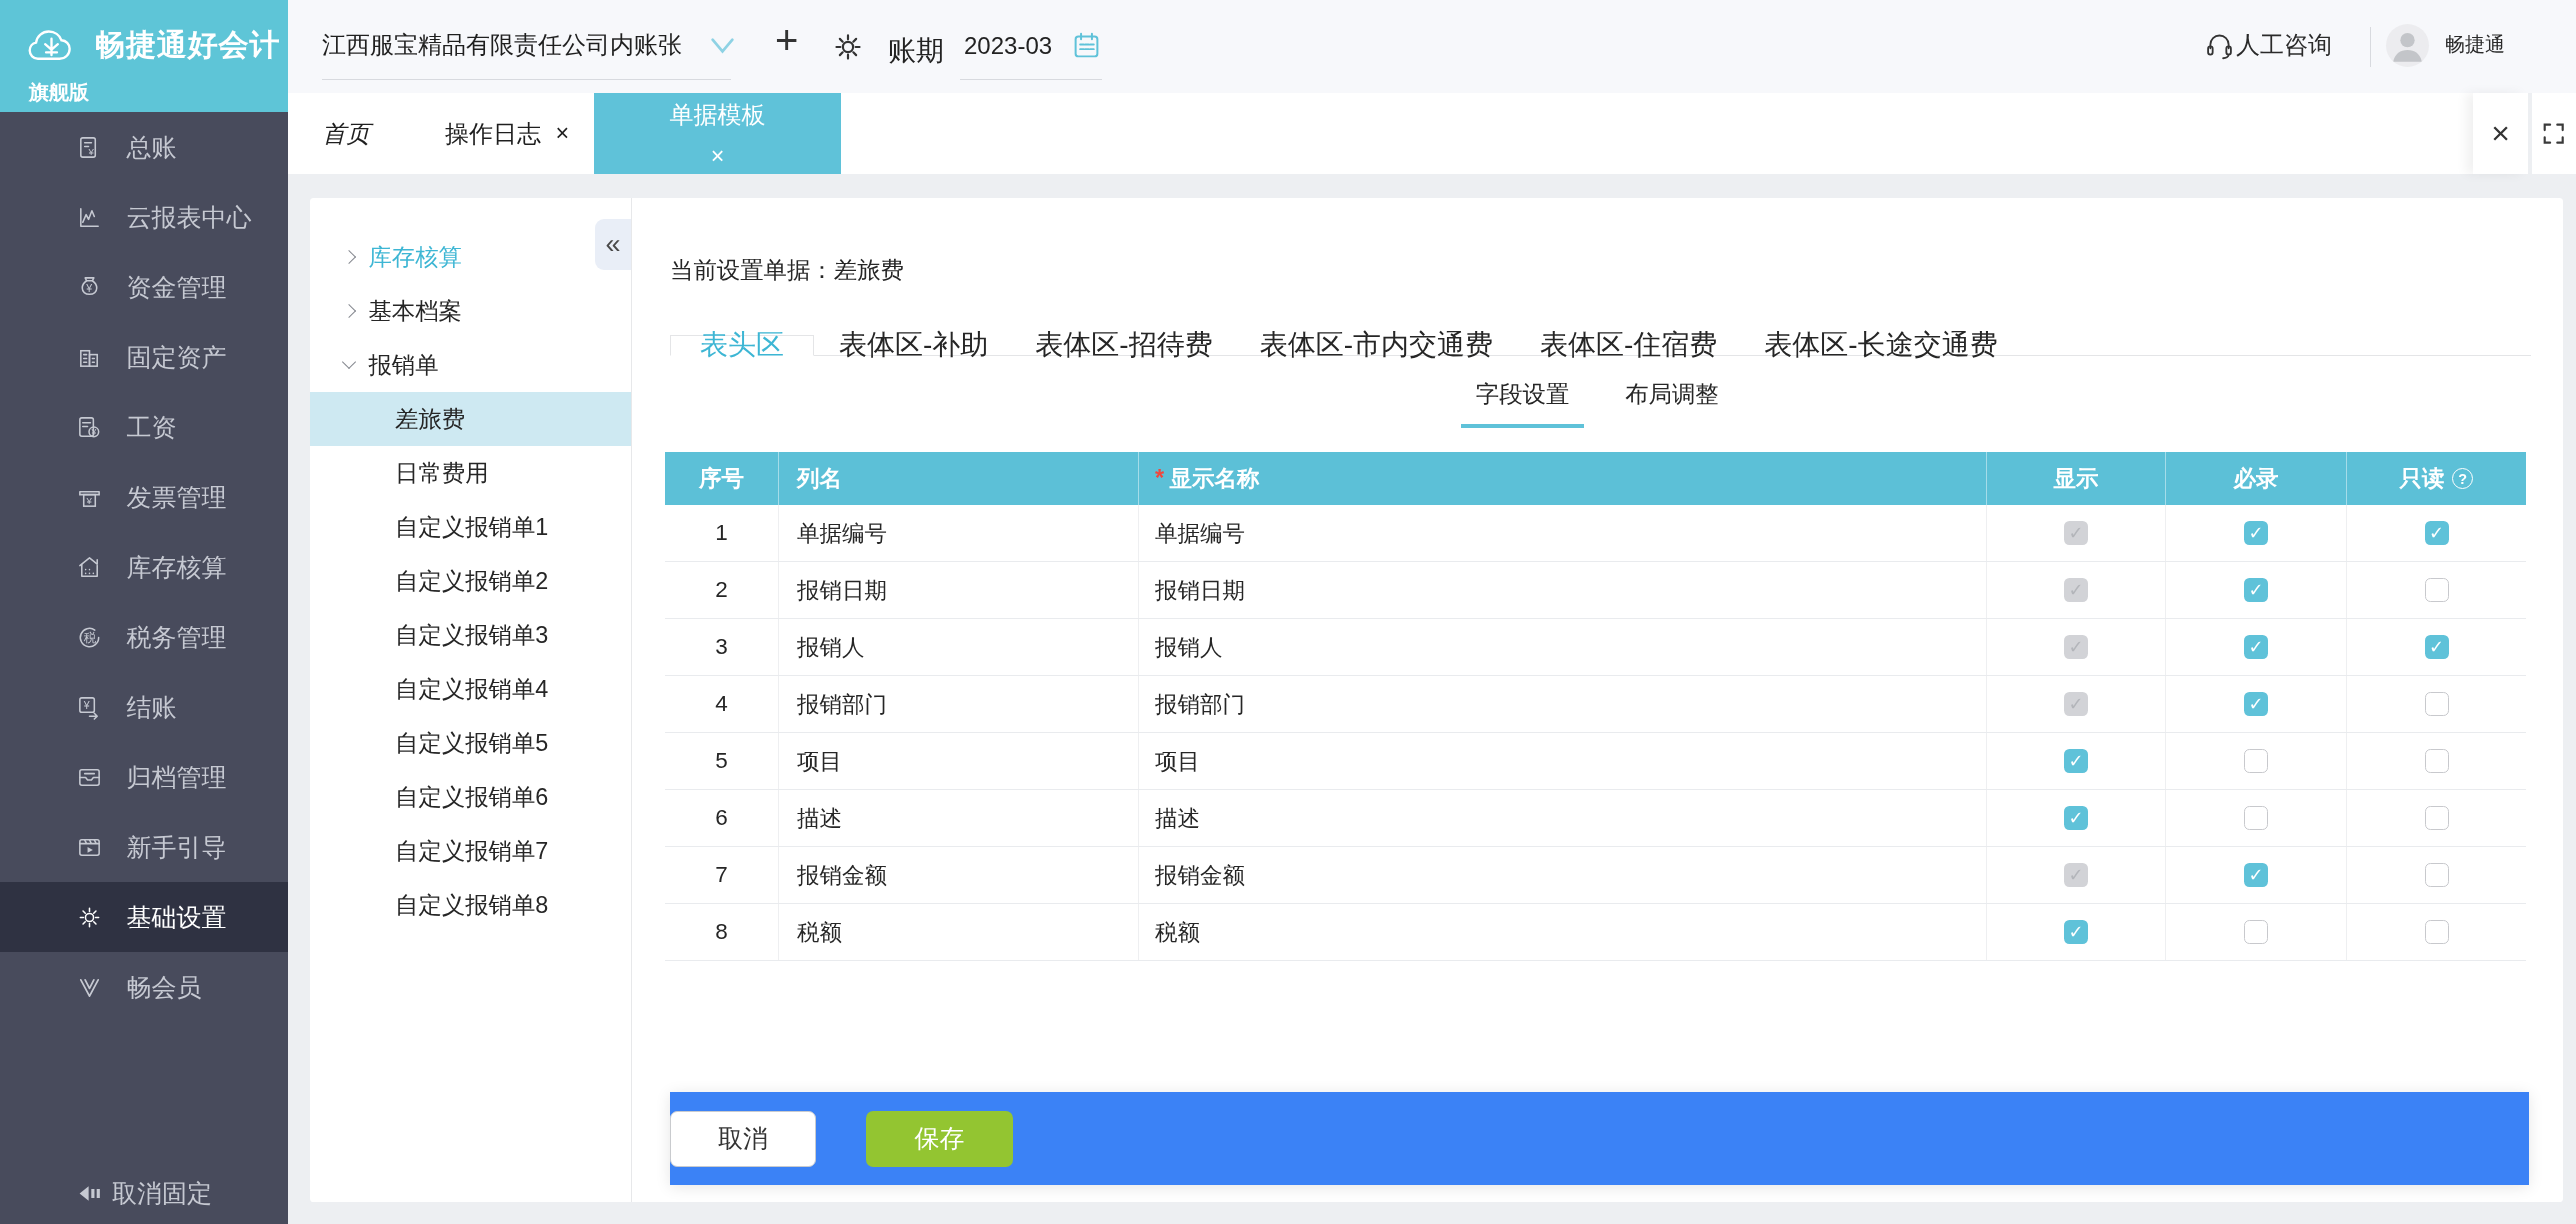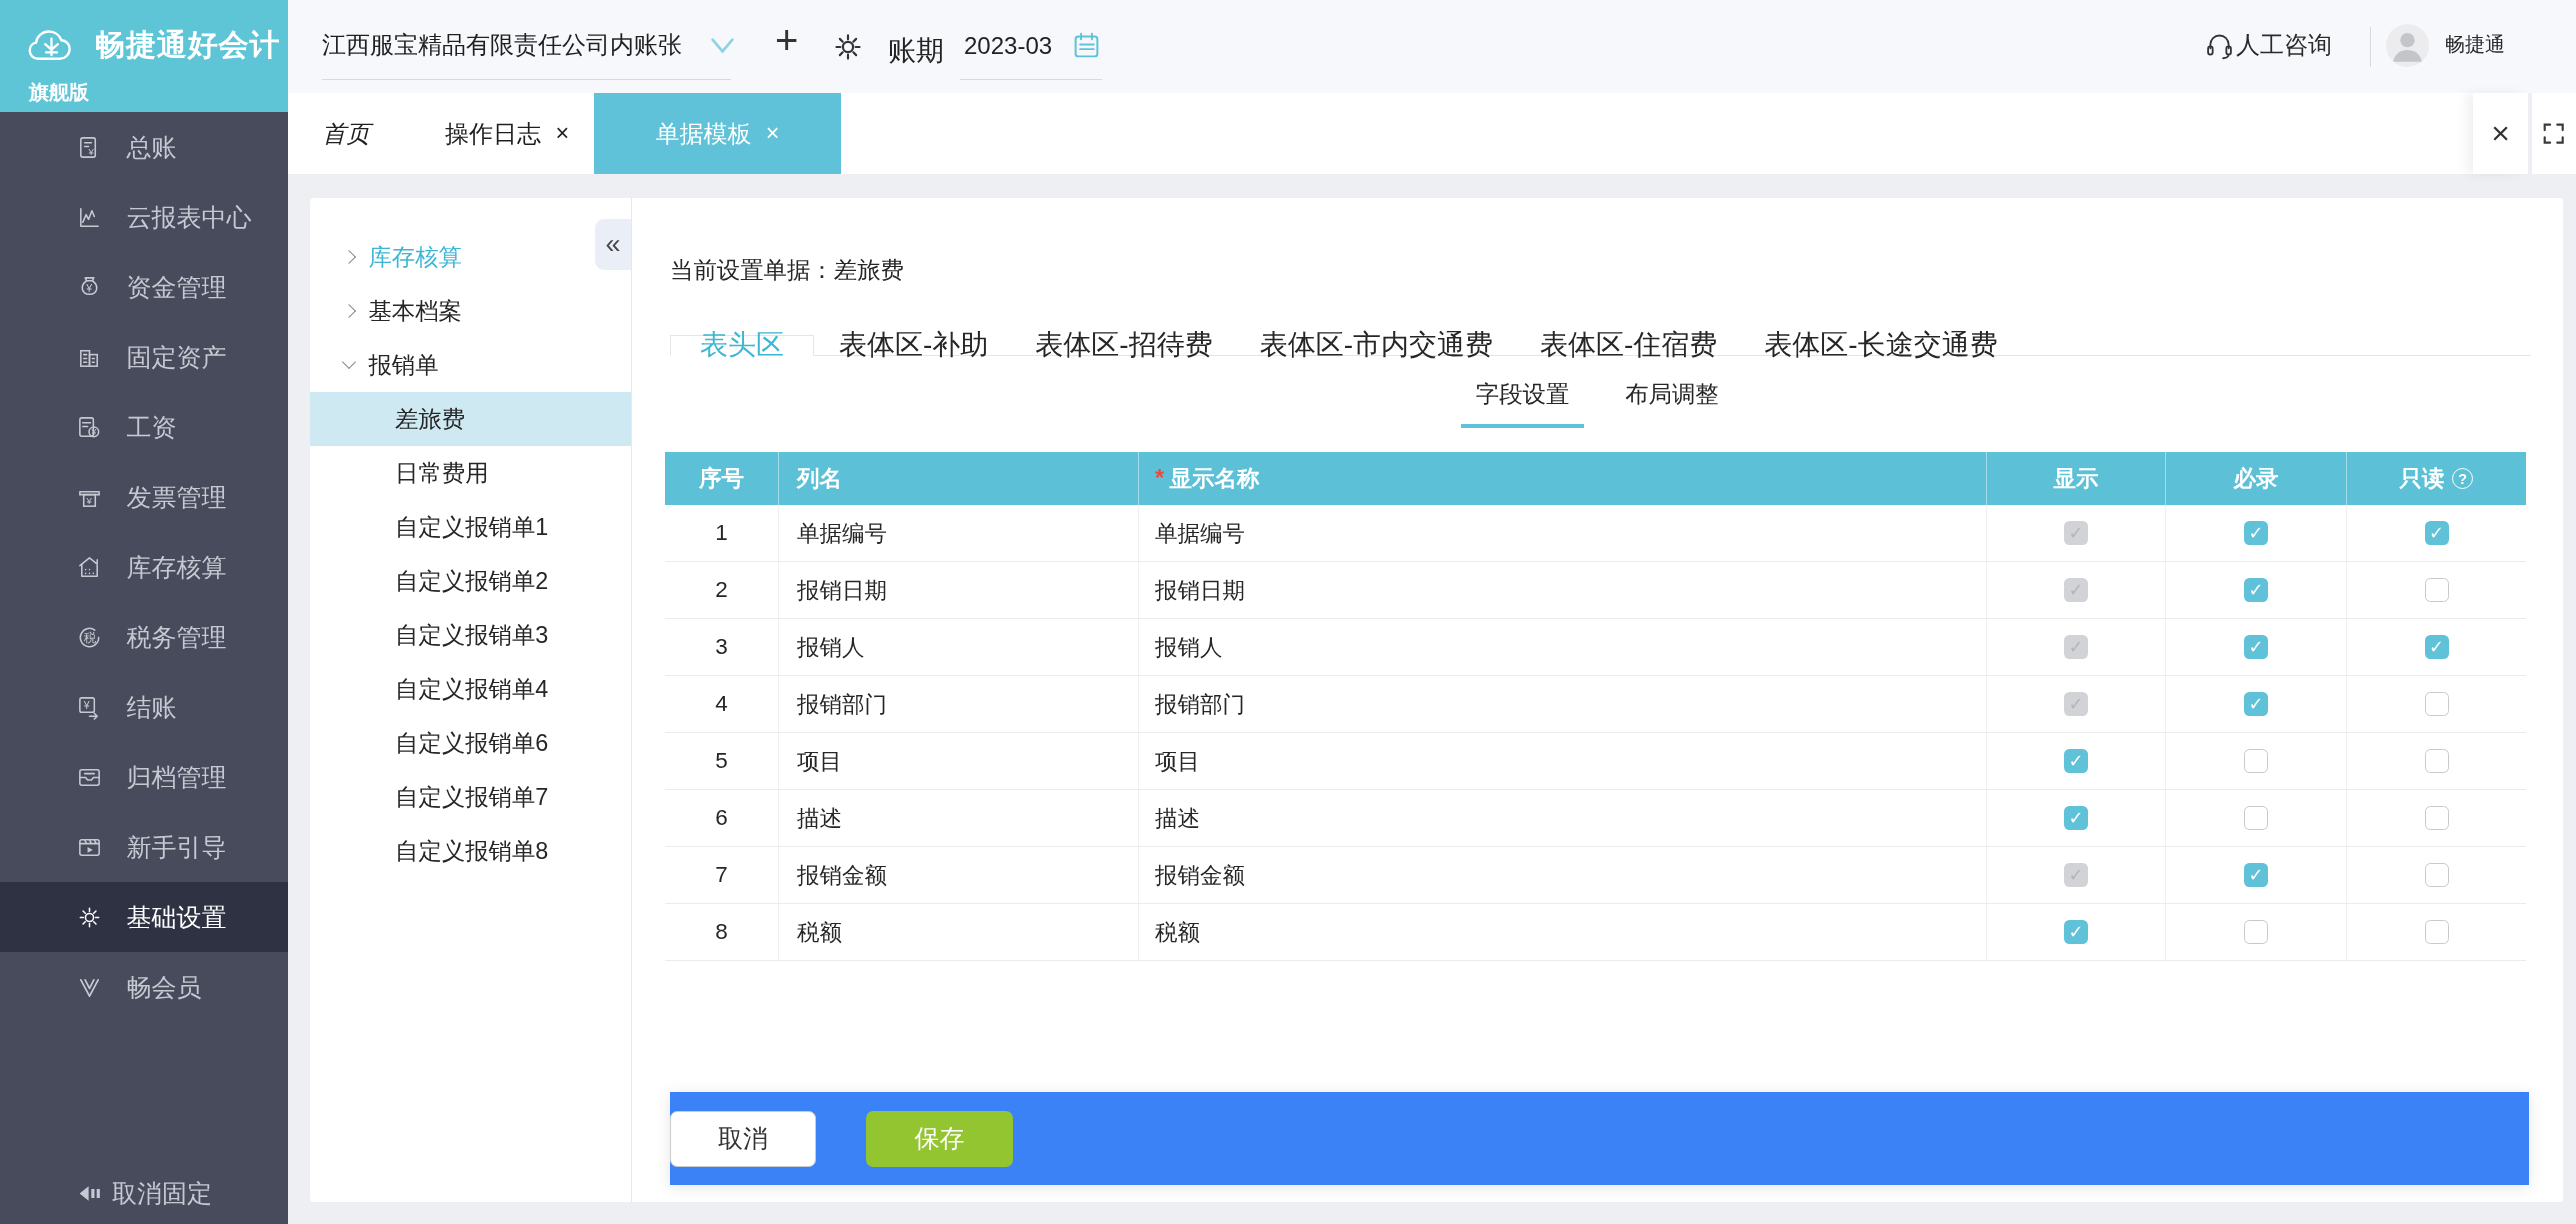--- a/index.html
+++ b/index.html
@@ -48,21 +48,21 @@
     background:#ececef;overflow:hidden;}
   .username{position:absolute;left:2157px;top:31px;font-size:20px;color:#2a2a2a;cursor:pointer;}
 
   
   .tabbar{position:absolute;left:288px;top:93px;width:2288px;height:81px;}
   .tabstrip{position:absolute;left:0;top:0;bottom:0;right:103px;background:#fff;}
   .tab-home{position:absolute;left:34px;top:0;height:81px;line-height:81px;font-size:24px;color:#1f1f1f;cursor:pointer;font-style:italic;}
   .tab-log{position:absolute;left:157px;top:0;height:81px;display:flex;align-items:center;gap:14.4px;
     font-size:24px;color:#1f1f1f;cursor:pointer;}
   .tab-active{position:absolute;left:306px;top:0;width:247px;height:81px;background:#5fc2d9;
-    display:flex;align-items:center;justify-content:center;gap:14.4px;color:#fff;font-size:24px;cursor:pointer;}
+    display:flex;align-items:center;justify-content:center;gap:14.4px;color:#fff;font-size:24px;cursor:pointer;flex-direction:column;}
   .tab-x{font-size:23.4px;line-height:1;cursor:pointer;}
   .closetab-box{position:absolute;right:48px;top:0;width:55px;height:81px;background:#fff;
     box-shadow:-7.2px 0 10.8px rgba(0,0,0,.06);display:flex;align-items:center;justify-content:center;
     font-size:32px;color:#333;cursor:pointer;}
   .fs-box{position:absolute;right:0;top:0;width:44px;height:81px;background:#fff;
     display:flex;align-items:center;justify-content:center;cursor:pointer;}
   .fs-box svg{width:23.4px;height:23.4px;}
 
   
   .main{position:absolute;left:310px;top:198px;right:13.5px;bottom:21.6px;background:#fff;
@@ -343,20 +343,23 @@
     <div class="tree-row child">
       <span>自定义报销单2</span>
     </div>
     <div class="tree-row child">
       <span>自定义报销单3</span>
     </div>
     <div class="tree-row child">
       <span>自定义报销单4</span>
     </div>
     <div class="tree-row child">
+      <span>自定义报销单5</span>
+    </div>
+    <div class="tree-row child">
       <span>自定义报销单6</span>
     </div>
     <div class="tree-row child">
       <span>自定义报销单7</span>
     </div>
     <div class="tree-row child">
       <span>自定义报销单8</span>
     </div>
     <div class="collapse-btn">«</div>
   </div>

